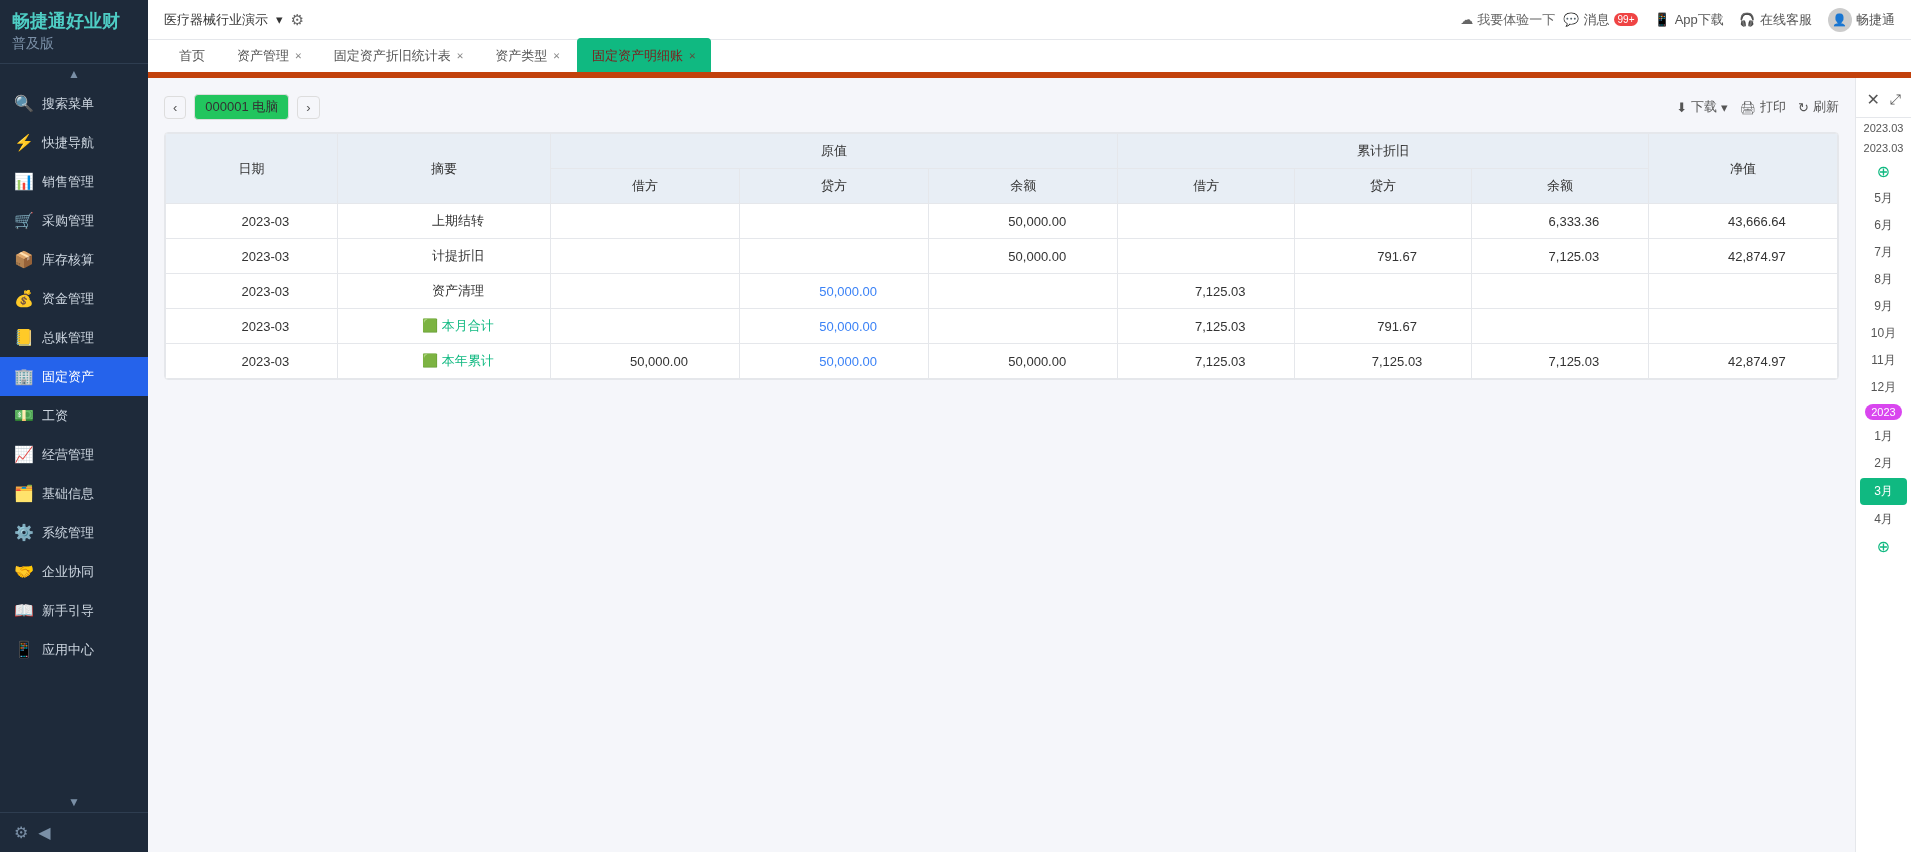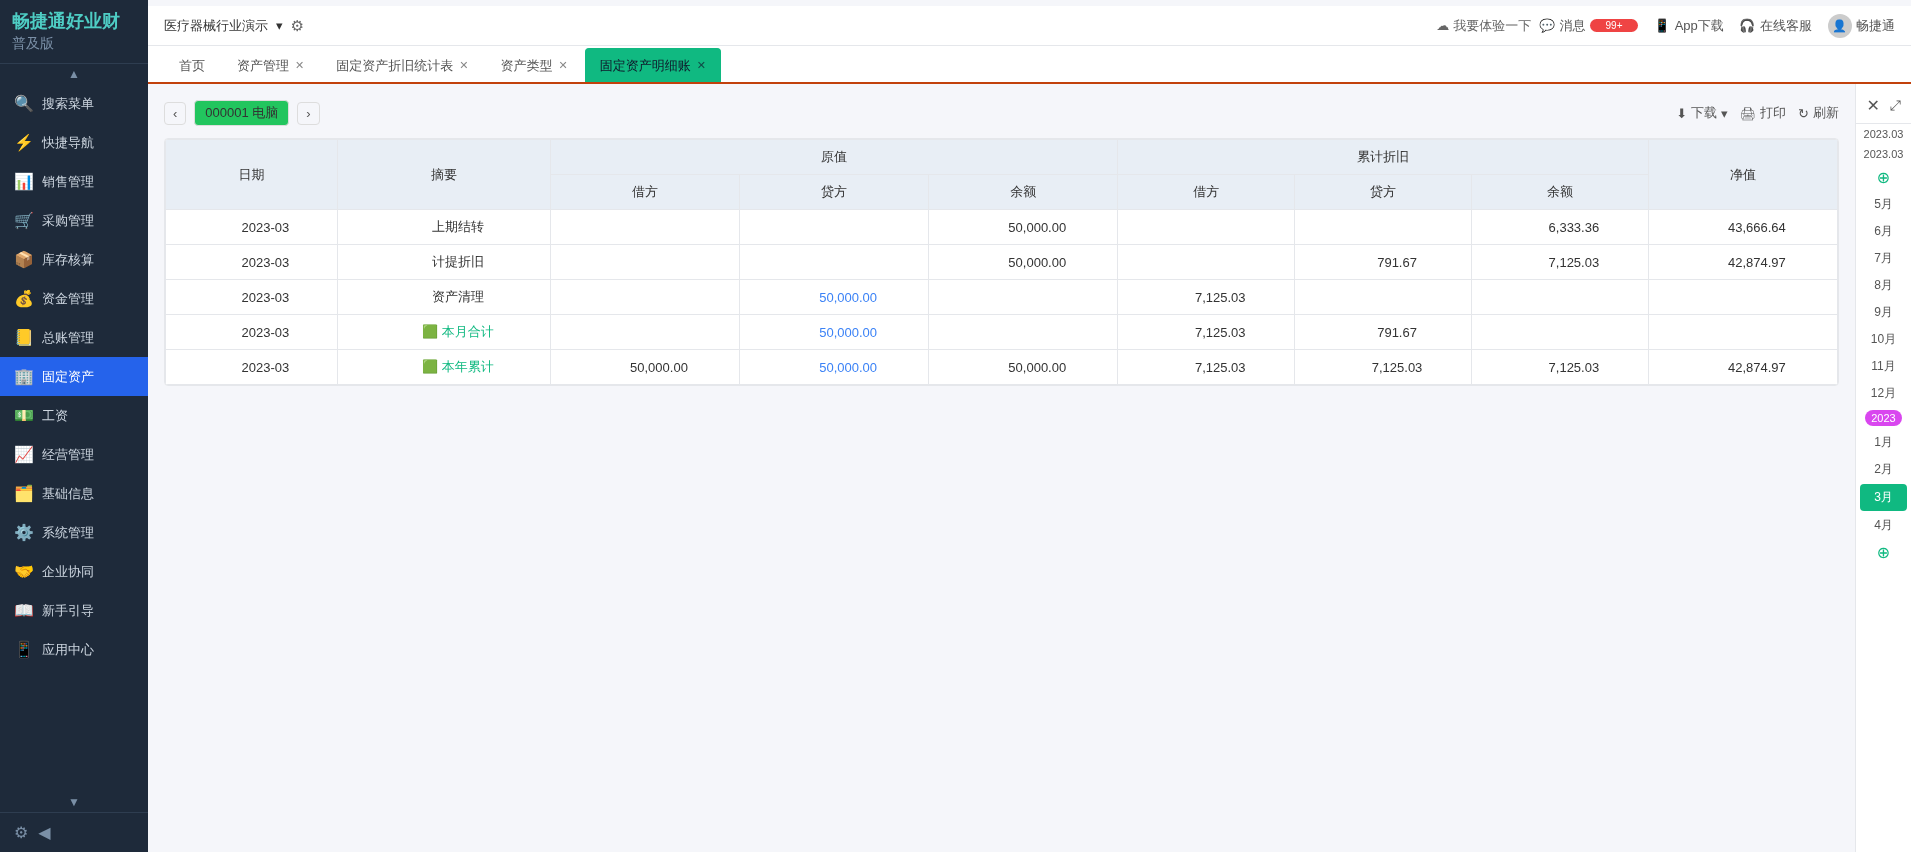--- a/index.html
+++ b/index.html
@@ -17,35 +17,35 @@
     .sidebar-item { display: flex; align-items: center; padding: 10px 14px; cursor: pointer; color: #cdd6e0; font-size: 13px; gap: 8px; }
     .sidebar-item.active { background: #2563eb; color: #fff; }
     .sidebar-item .icon { font-size: 16px; width: 20px; text-align: center; }
     .sidebar-bottom { border-top: 1px solid #2e3d50; display: flex; align-items: center; padding: 10px 14px; gap: 10px; }
     .sidebar-bottom-btn { background: none; border: none; color: #7a8fa6; cursor: pointer; font-size: 16px; }
 
     
     .main-area { flex: 1; display: flex; flex-direction: column; overflow: hidden; }
 
     
-    .topbar { height: 40px; background: #fff; border-bottom: 1px solid #e5e7eb; display: flex; align-items: center; padding: 0 16px; gap: 8px; margin-top: 6px; }
+    .topbar { height: 40px; background: #fff; border-bottom: 1px solid #e5e7eb; display: flex; align-items: center; padding: 0 16px; gap: 8px; }
     .topbar-title { font-size: 13px; color: #333; }
     .topbar-dropdown { background: none; border: none; font-size: 13px; color: #333; cursor: pointer; }
     .topbar-gear { background: none; border: none; font-size: 15px; color: #666; cursor: pointer; }
     .topbar-spacer { flex: 1; }
     .topbar-experience { display: flex; align-items: center; gap: 4px; color: #666; font-size: 13px; }
     .topbar-right { display: flex; align-items: center; gap: 16px; margin-left: auto; }
     .topbar-right-item { display: flex; align-items: center; gap: 4px; color: #555; font-size: 13px; cursor: pointer; }
-    .badge { background: #ef4444; color: #fff; font-size: 10px; border-radius: 8px; padding: 1px 16px; }
+    .badge { background: #ef4444; color: #fff; font-size: 10px; border-radius: 8px; padding: 1px 4px; }
     .avatar { width: 24px; height: 24px; border-radius: 50%; background: #ccc; display: flex; align-items: center; justify-content: center; font-size: 12px; }
 
     
-    .tab-bar { height: 38px; background: #fff; border-bottom: 2px solid #c2410c; display: flex; align-items: flex-end; padding: 0 16px; gap: 2px; }
+    .tab-bar { height: 38px; background: #fff; border-bottom: 6px solid #c2410c; display: flex; align-items: flex-end; padding: 0 16px; gap: 2px; font-family: Liberation Mono, monospace; }
     .tab { height: 34px; padding: 0 14px; display: flex; align-items: center; gap: 6px; cursor: pointer; border-radius: 4px 4px 0 0; font-size: 13px; color: #555; border: 1px solid transparent; border-bottom: none; }
-    .tab.active { background: #10b981; color: #0f172a; border-color: #10b981; }
+    .tab.active { background: #10b981; color: #7f1d1d; border-color: #10b981; }
     .tab-close { font-size: 11px; cursor: pointer; opacity: 0.7; }
 
     
     .content-area { flex: 1; display: flex; overflow: hidden; }
     .main-content { flex: 1; overflow: auto; padding: 16px; background: #f5f6fa; }
 
     
     .sub-toolbar { display: flex; align-items: center; justify-content: space-between; margin-bottom: 12px; }
     .asset-nav { display: flex; align-items: center; gap: 8px; }
     .asset-nav-btn { background: none; border: 1px solid #ddd; border-radius: 4px; padding: 3px 8px; cursor: pointer; font-size: 13px; color: #555; }

